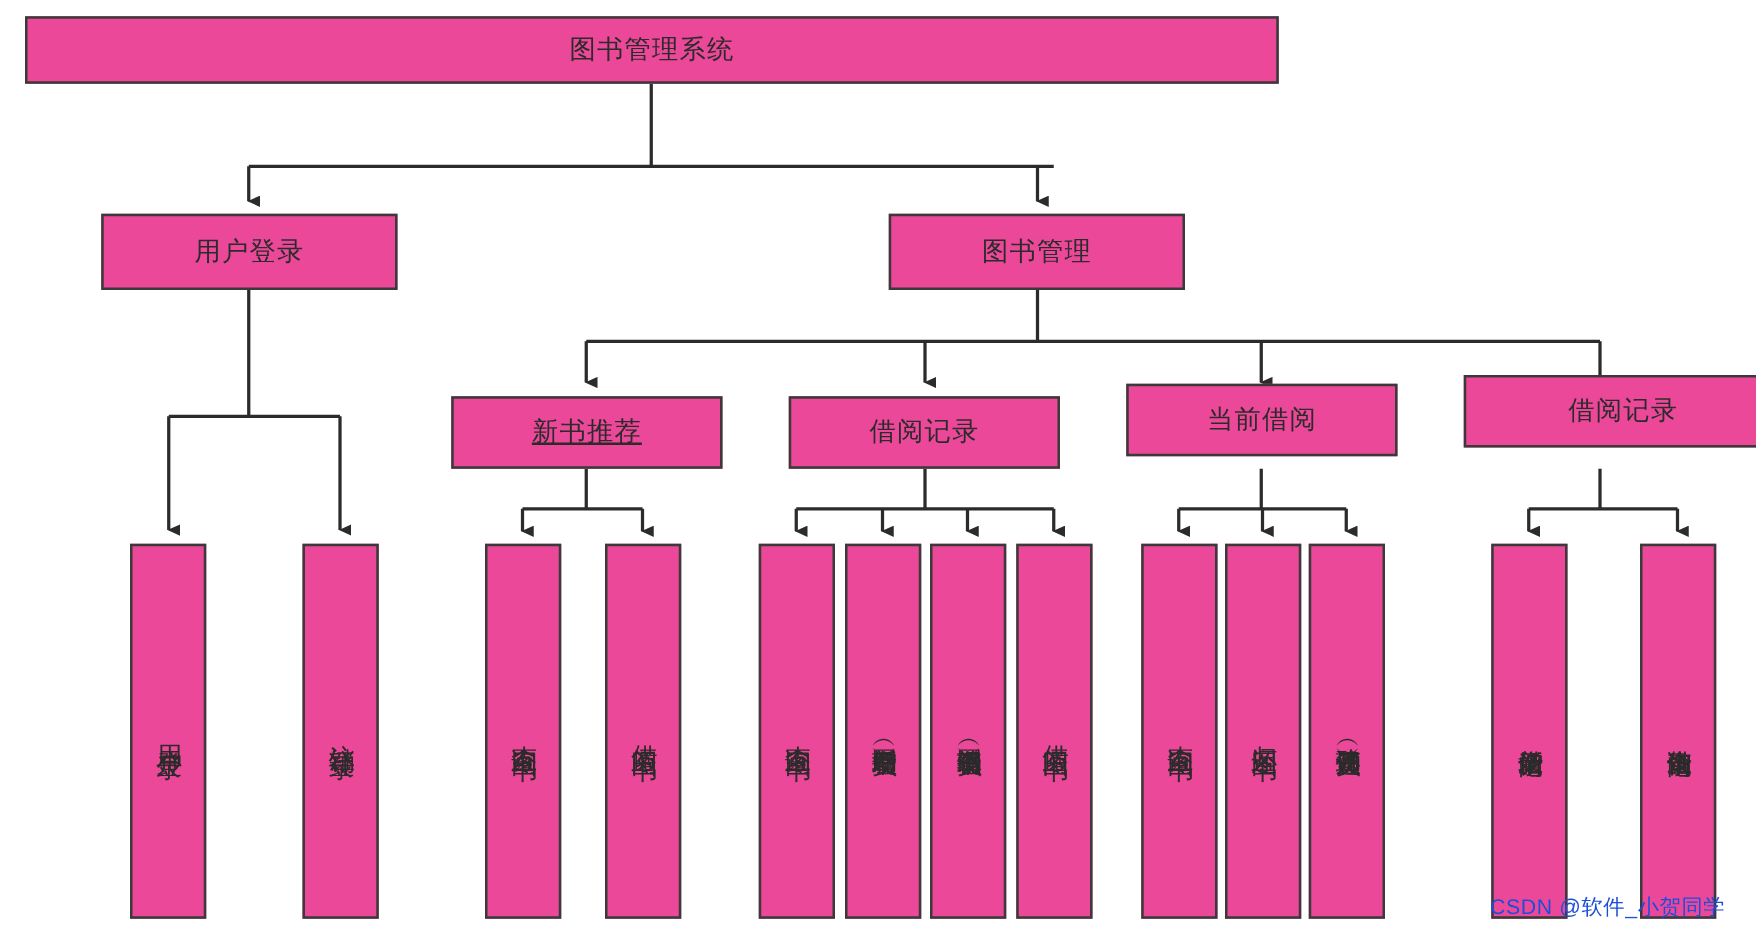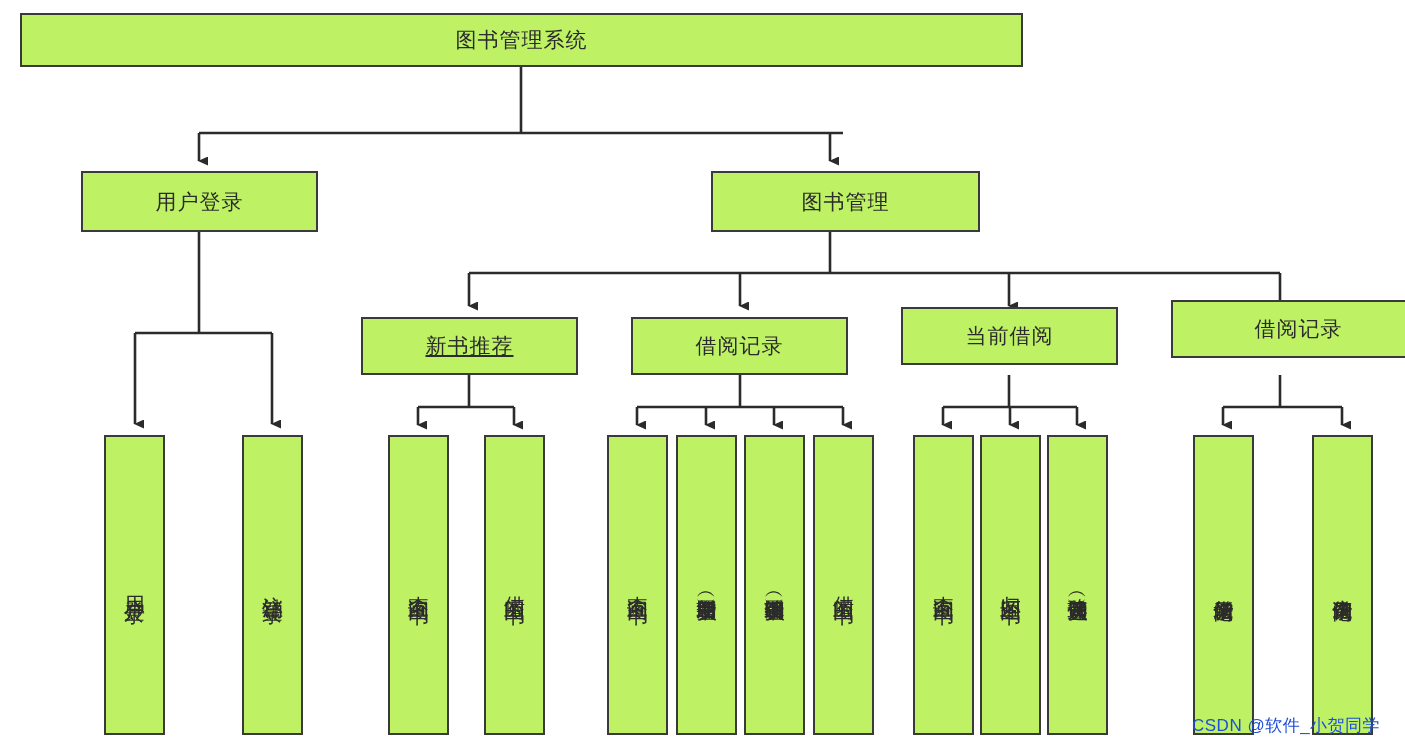--- a/index.html
+++ b/index.html
@@ -23,21 +23,21 @@
     position: absolute;
     left: 0;
     top: 0;
     width: 1405px;
     height: 747px;
     pointer-events: none;
   }
   .node {
     position: absolute;
     box-sizing: border-box;
-    background: #bef264;
+    background: #ec4899;
     border: 2.5px solid #3a3a3a;
     display: flex;
     align-items: center;
     justify-content: center;
     text-align: center;
     color: #2b2b2b;
   }
   .node.horizontal {
     font-size: 21px;
     letter-spacing: 1px;
@@ -125,21 +125,21 @@
     </g>
   </svg>
 
   <div class="node horizontal" style="left:20px; top:13px; width:1003px; height:54px;">
     <span class="node-label">图书管理系统</span>
   </div>
 
   <div class="node horizontal" style="left:81px; top:171px; width:237px; height:61px;">
     <span class="node-label">用户登录</span>
   </div>
-  <div class="node horizontal" style="left:711px; top:171px; width:269px; height:61px;">
+  <div class="node horizontal" style="left:711px; top:171px; width:237px; height:61px;">
     <span class="node-label">图书管理</span>
   </div>
 
   <div class="node horizontal" style="left:361px; top:317px; width:217px; height:58px;text-decoration:underline;">
     <span class="node-label">新书推荐</span>
   </div>
   <div class="node horizontal" style="left:631px; top:317px; width:217px; height:58px;">
     <span class="node-label">借阅记录</span>
   </div>
   <div class="node horizontal" style="left:901px; top:307px; width:217px; height:58px;">

